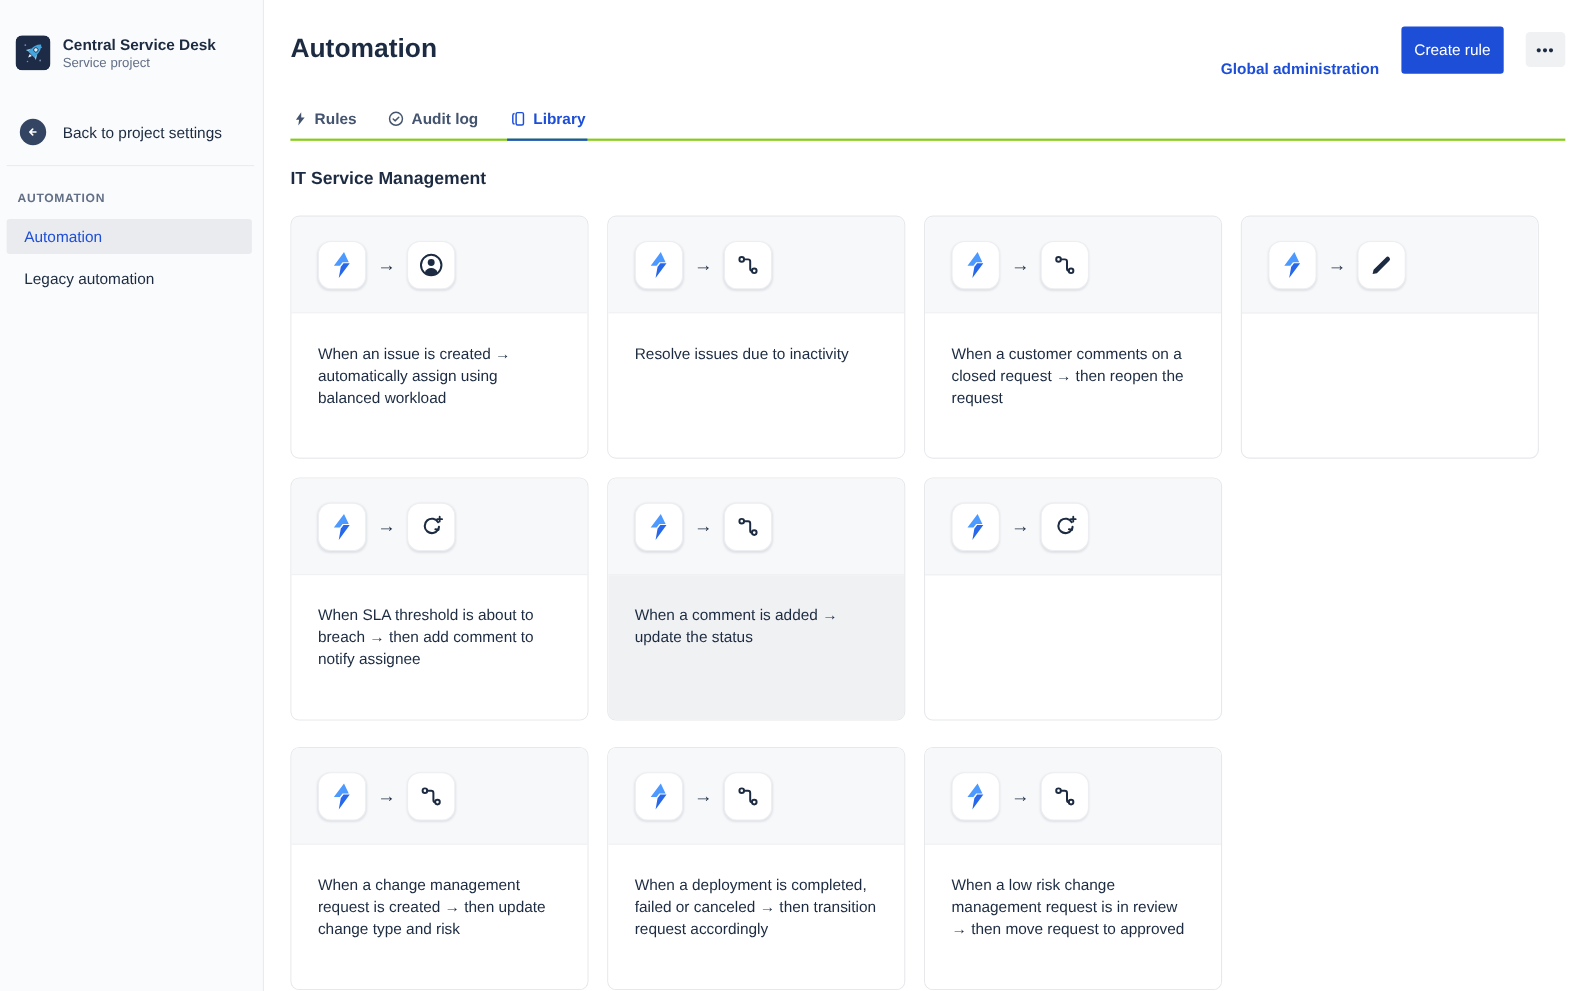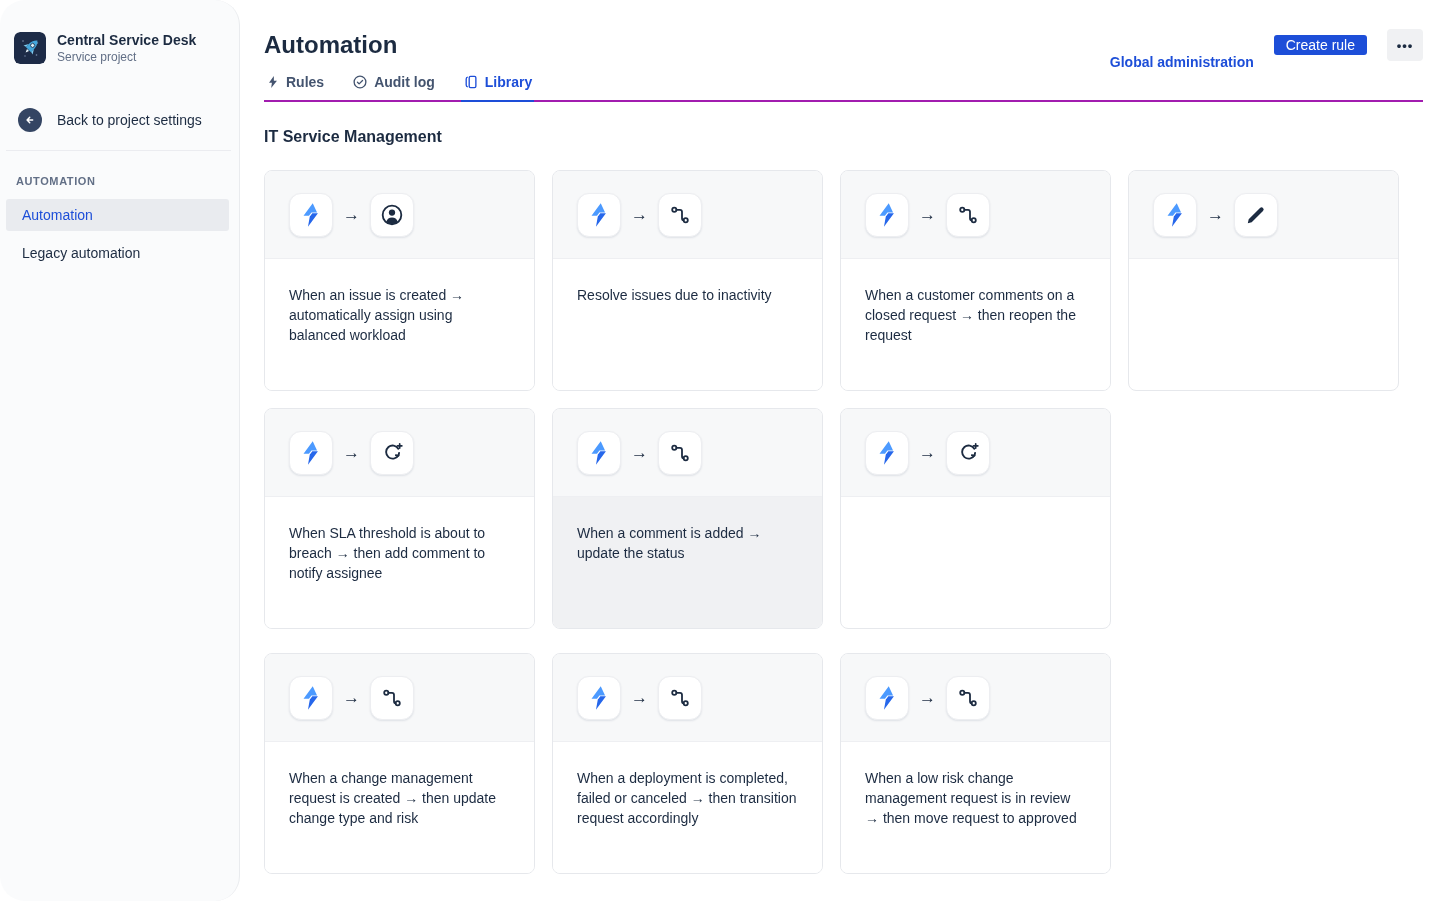--- a/index.html
+++ b/index.html
@@ -17,21 +17,20 @@
   body{
     font-family:"Liberation Sans", sans-serif;
     background:#fff;color:var(--text-dark);
     display:flex;font-size:14px;
   }
   
   .sidebar{
     width:240px;min-width:240px;height:100%;
     background:#FAFBFC;border-right:1px solid #E9EBEE;
     padding-top:32px;
-    border-radius:25px;
   }
   .project-head{display:flex;align-items:center;gap:11px;padding:0 14px;}
   .project-avatar{width:32px;height:32px;border-radius:6px;overflow:hidden;flex:none;}
   .project-meta .name{font-weight:bold;font-size:14px;color:var(--text-dark);}
   .project-meta .type{font-size:12px;color:var(--text-muted);margin-top:2px;}
   .back-row{display:flex;align-items:center;gap:15px;padding:0 14px 0 18px;margin-top:44px;cursor:pointer;}
   .back-circle{width:24px;height:24px;border-radius:50%;background:#344563;display:flex;align-items:center;justify-content:center;flex:none;}
   .back-label{font-size:14px;color:var(--text-dark);}
   .sidebar-divider{border:none;border-top:1px solid #EBECF0;margin:18px 8px 0 6px;}
   .nav-group-label{
@@ -46,30 +45,30 @@
   .nav-item.selected{background:#E9EBEF;color:var(--accent);}
   .nav-item + .nav-item{margin-top:6px;}
   
   .main{flex:1;height:100%;overflow-y:auto;padding:0 24px 10px 24px;}
   .main-header{display:flex;align-items:center;justify-content:space-between;margin-top:20px;}
   .page-title{font-size:24px;font-weight:bold;color:var(--text-dark);}
   .header-actions{display:flex;align-items:center;gap:20px;}
   .link-btn{color:var(--accent);font-weight:700;font-size:14px;text-decoration:none;cursor:pointer;margin-top:34px;}
   .primary-btn{
     background:var(--accent);color:#fff;border:none;border-radius:3px;
-    height:20px;padding:0 12px;font-size:14px;font-weight:500;
+    height:43px;padding:0 12px;font-size:14px;font-weight:500;
     font-family:inherit;cursor:pointer;
   }
   .more-btn{
     background:#F0F1F3;border:none;border-radius:4px;height:32px;width:36px;
     display:flex;align-items:center;justify-content:center;cursor:pointer;
     color:var(--text-dark);font-size:13px;font-weight:bold;letter-spacing:1px;
   }
   
-  .tabs{display:flex;gap:24px;border-bottom:2px solid #a21caf;}
+  .tabs{display:flex;gap:24px;margin-top:26px;border-bottom:2px solid #84cc16;}
   .tab{
     display:flex;align-items:center;gap:6px;padding:4px 2px 10px 2px;
     font-size:14px;font-weight:600;color:#44546F;cursor:pointer;
     border-bottom:2px solid transparent;margin-bottom:-2px;background:none;border-top:none;border-left:none;border-right:none;font-family:inherit;
   }
   .tab.active{color:var(--accent);border-bottom-color:var(--accent);}
   .tab .t-icon{display:flex;align-items:center;}
   
   .section-title{font-size:16px;font-weight:600;color:var(--text-dark);margin-top:26px;}
   .card-grid{

